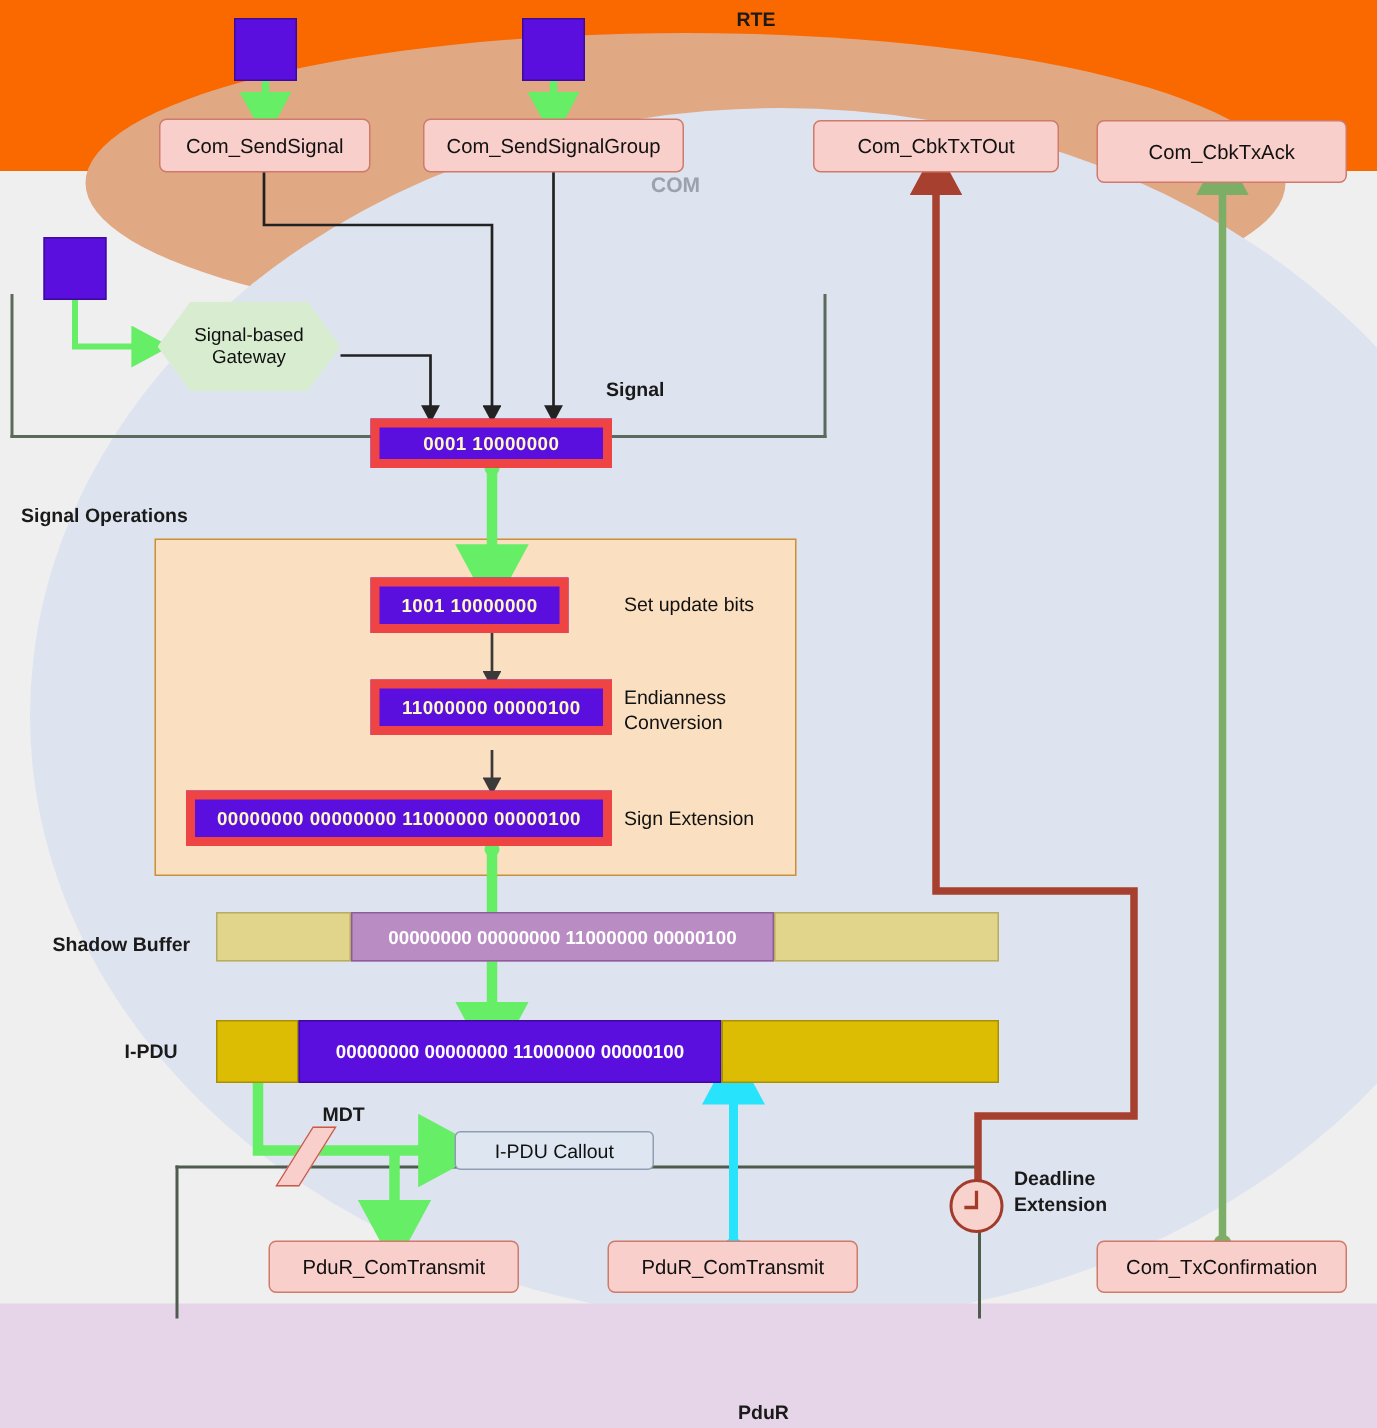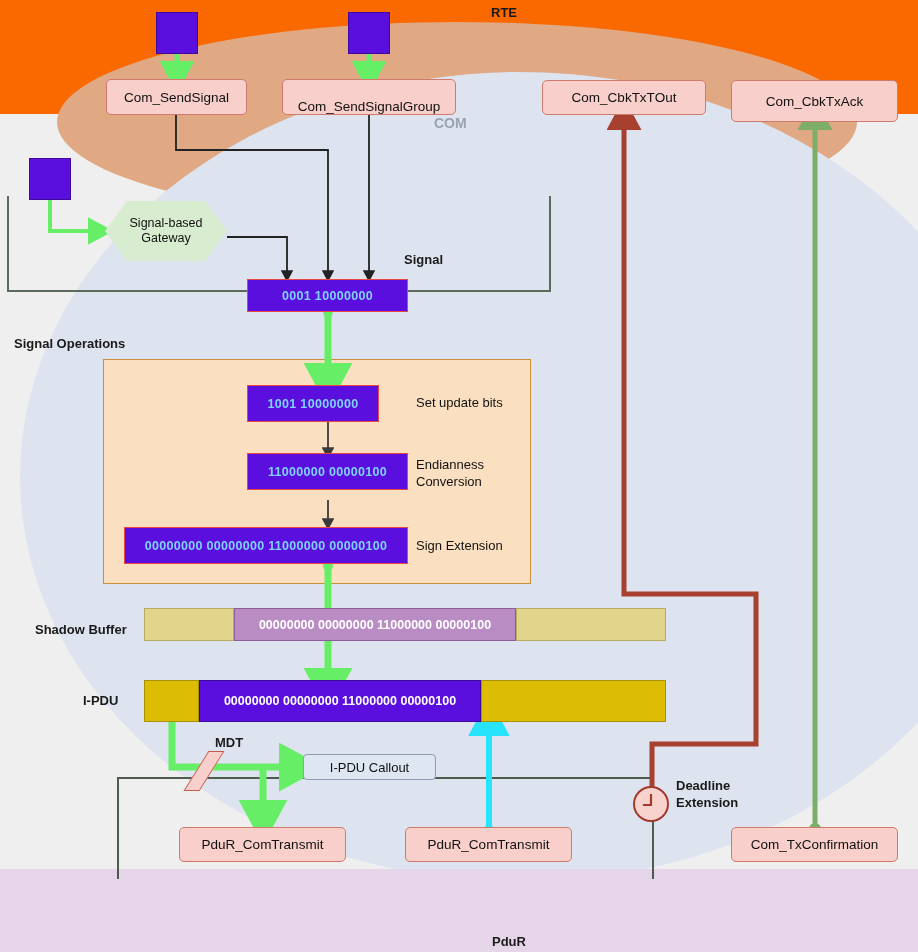--- a/index.html
+++ b/index.html
@@ -79,23 +79,23 @@
   }
   .hexborder{
     position:absolute;left:0;top:0;width:122px;height:72px;
     background:#7ba86c;
     clip-path:polygon(18% 0%,82% 0%,100% 50%,82% 100%,18% 100%,0% 50%);
     z-index:-1;
   }
 
   
   .bits{
-    position:absolute;background:#5b0fdf;border:1px solid #ef4444;
+    position:absolute;background:#5b0fdf;border:6px solid #ef4444;
     display:flex;align-items:center;justify-content:center;
-    color:#7dd3fc;font-size:12.5px;font-weight:bold;letter-spacing:.3px;box-sizing:border-box;
+    color:#fef9c3;font-size:12.5px;font-weight:bold;letter-spacing:.3px;box-sizing:border-box;
     white-space:nowrap;
   }
   .opcaption{position:absolute;font-size:13px;color:#111;line-height:17px;}
 
   
   .bar{position:absolute;display:flex;box-sizing:border-box;}
   .seg{height:100%;display:flex;align-items:center;justify-content:center;
        font-size:12.5px;font-weight:bold;color:#fff;white-space:nowrap;box-sizing:border-box;}
 
   
@@ -202,21 +202,21 @@
     <circle cx="652" cy="792" r="6" fill="#a8402f"></circle>
     <path d="M652,792 L652,744 L756,744 L756,594 L624,594 L624,118" stroke="#a8402f" stroke-width="5" fill="none" marker-end="url(#mRed)"></path>
 
     <circle cx="815" cy="829" r="6" fill="#7cae67"></circle>
     <path d="M815,829 L815,118" stroke="#7cae67" stroke-width="5" fill="none" marker-end="url(#mMutedG)"></path>
   </svg>
 
   <div class="api" style="left:106px;top:79px;width:141px;height:36px;">
     <span>Com_SendSignal</span>
   </div>
-  <div class="api" style="left:282px;top:79px;width:174px;height:36px;align-items:flex-end;">
+  <div class="api" style="left:282px;top:79px;width:174px;height:36px;">
     <span>Com_SendSignalGroup</span>
   </div>
   <div class="api" style="left:542px;top:80px;width:164px;height:35px;">
     <span>Com_CbkTxTOut</span>
   </div>
   <div class="api" style="left:731px;top:80px;width:167px;height:42px;">
     <span>Com_CbkTxAck</span>
   </div>
   <div class="api" style="left:179px;top:827px;width:167px;height:35px;">
     <span>PduR_ComTransmit</span>

